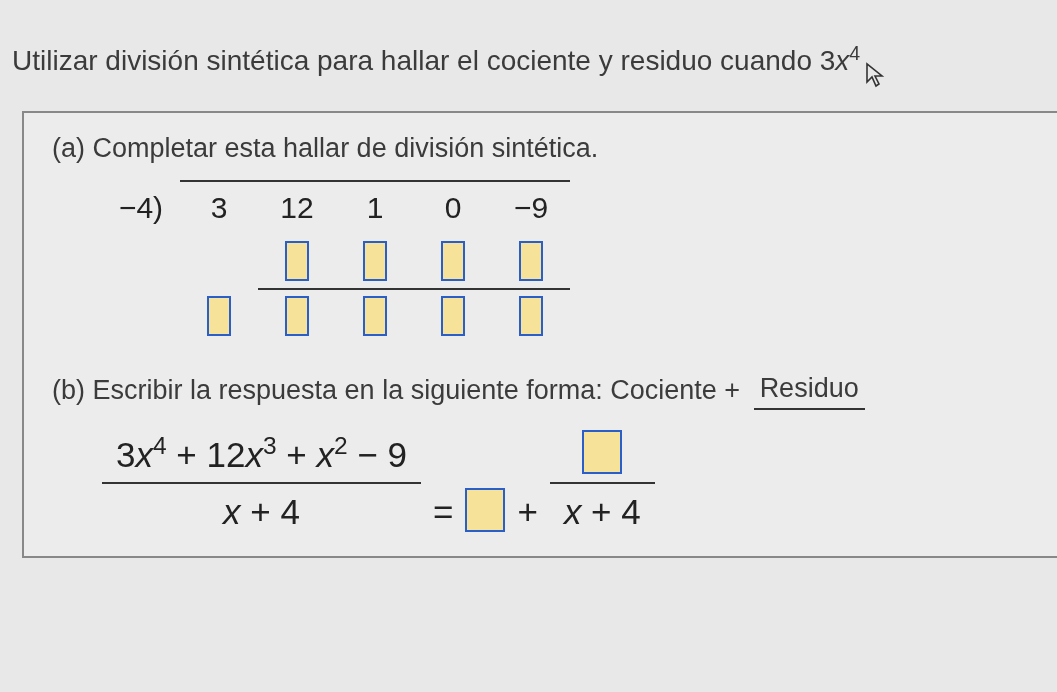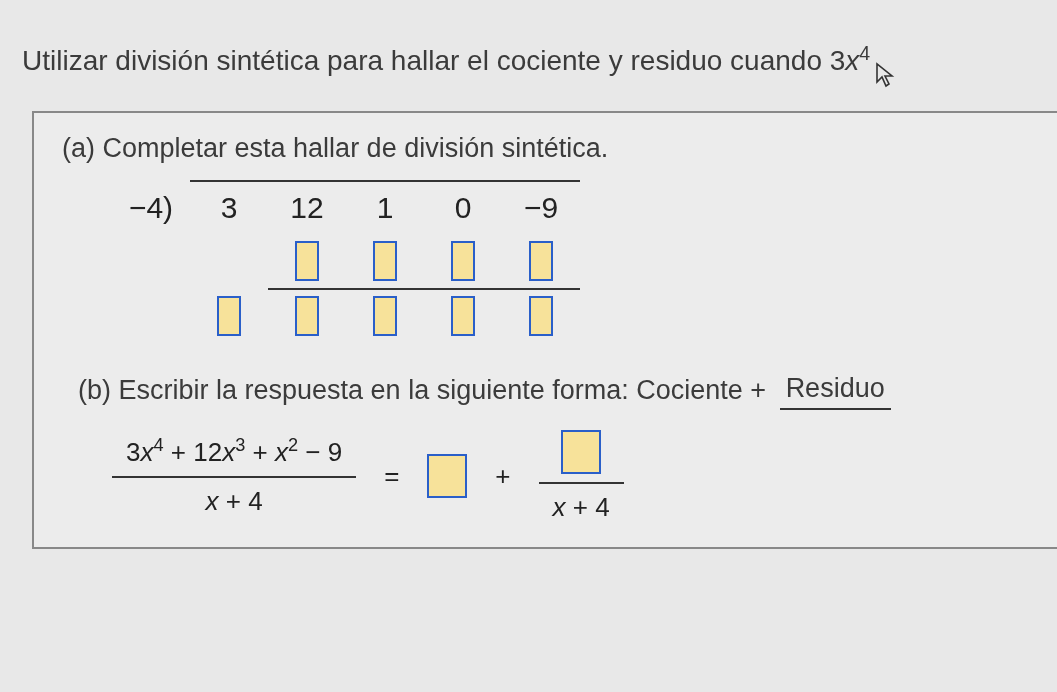--- a/index.html
+++ b/index.html
@@ -6,21 +6,21 @@
   body {
     margin: 0;
     padding: 0;
     font-family: Arial, Helvetica, sans-serif;
     background: #e8e8e8;
     width: 1057px;
     height: 692px;
     overflow: hidden;
   }
   .page {
-    padding: 20px 0 0 12px;
+    padding: 20px 0 0 2px;
   }
   .instruction {
     font-size: 28px;
     color: #3b3b3b;
     padding: 20px 10px 30px 10px;
     line-height: 1.4;
   }
   .sup {
     vertical-align: super;
     font-size: 0.7em;
@@ -69,37 +69,37 @@
     width: 40px;
     height: 44px;
     background: #f7e29a;
     border: 2px solid #2a5fc9;
     vertical-align: middle;
   }
   
   .part-b-text {
     font-size: 27px;
     color: #3b3b3b;
-    margin: 30px 0 20px 16px;
+    margin: 30px 0 20px 0;
   }
   .inline-frac {
     display: inline-block;
     vertical-align: middle;
     text-align: left;
     margin-left: 6px;
   }
   .inline-frac .num { border-bottom: 2px solid #333; padding: 0 6px 4px 6px; }
   .inline-frac .den { padding: 4px 6px 0 6px; }
   .equation {
     margin-left: 50px;
-    font-size: 26px;
+    font-size: 35px;
     color: #222;
     display: flex;
-    align-items: center;
-    gap: 28px;
+    align-items: flex-end;
+    gap: 12px;
   }
   .big-frac {
     display: inline-block;
     text-align: center;
   }
   .big-frac .num { border-bottom: 2px solid #333; padding: 0 14px 8px 14px; }
   .big-frac .den { padding: 8px 14px 0 14px; }
   .cursor-arrow {
     display:inline-block;
     position: relative;

